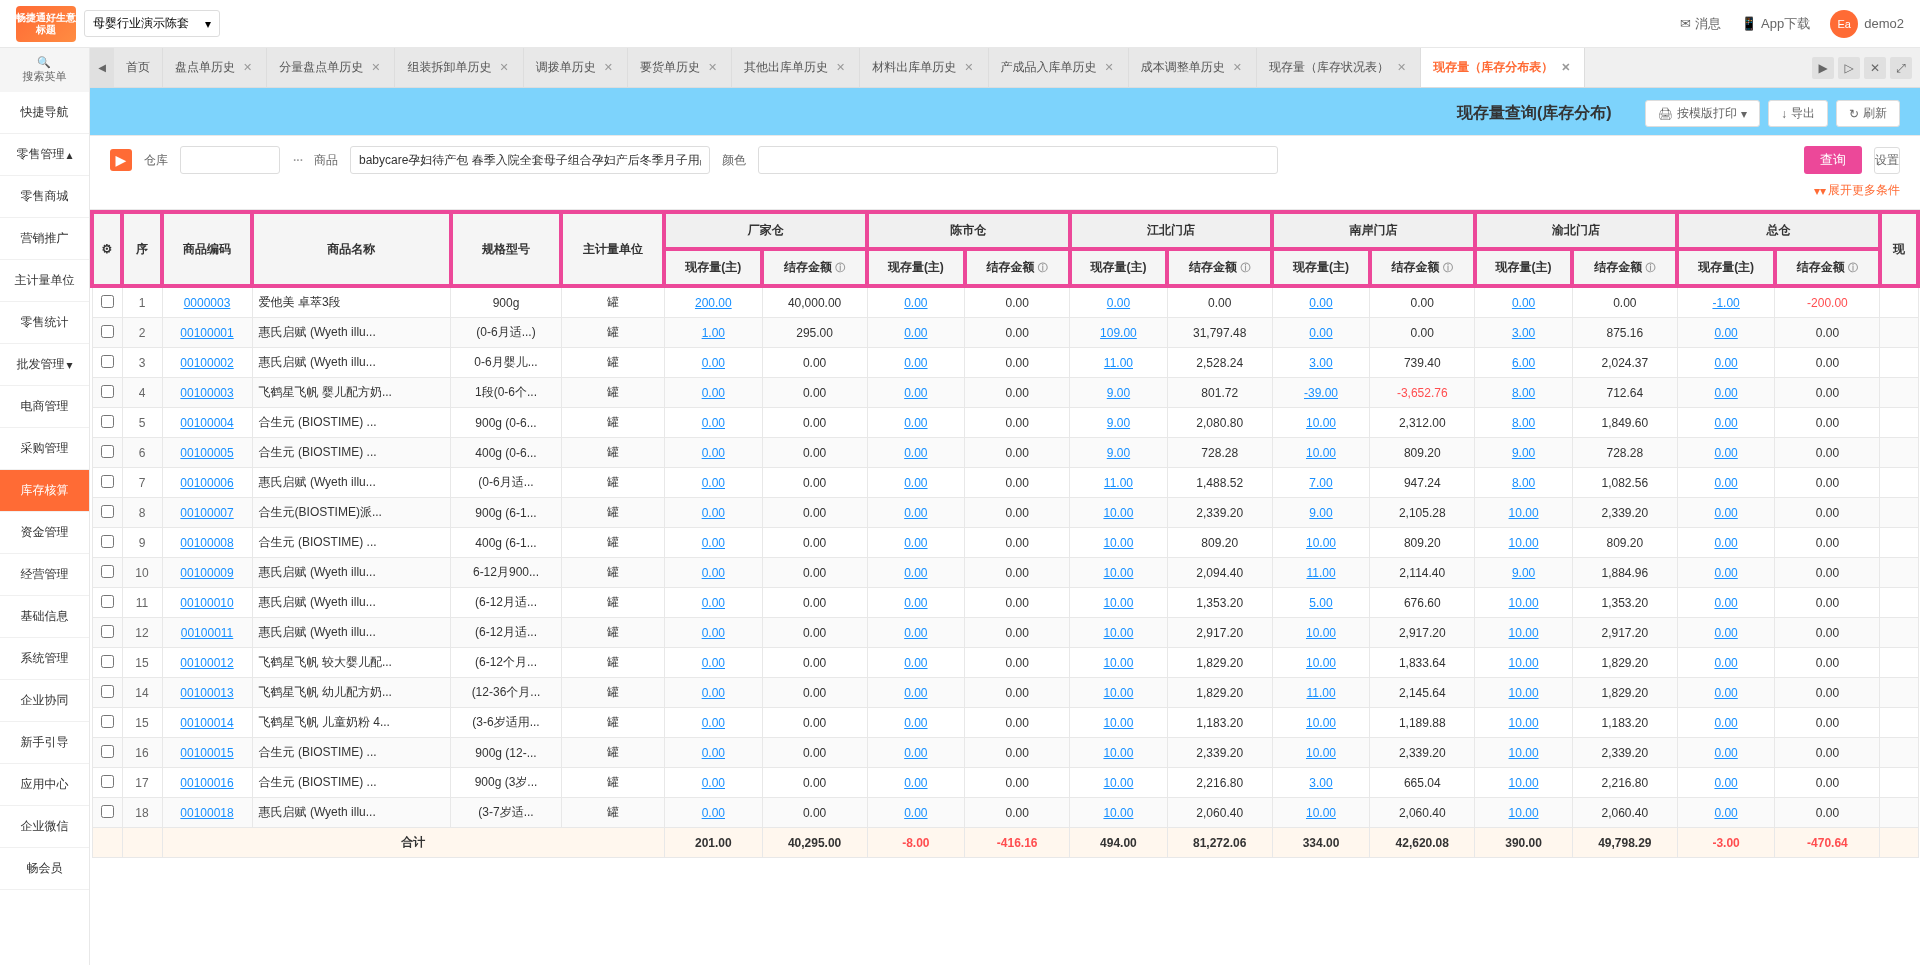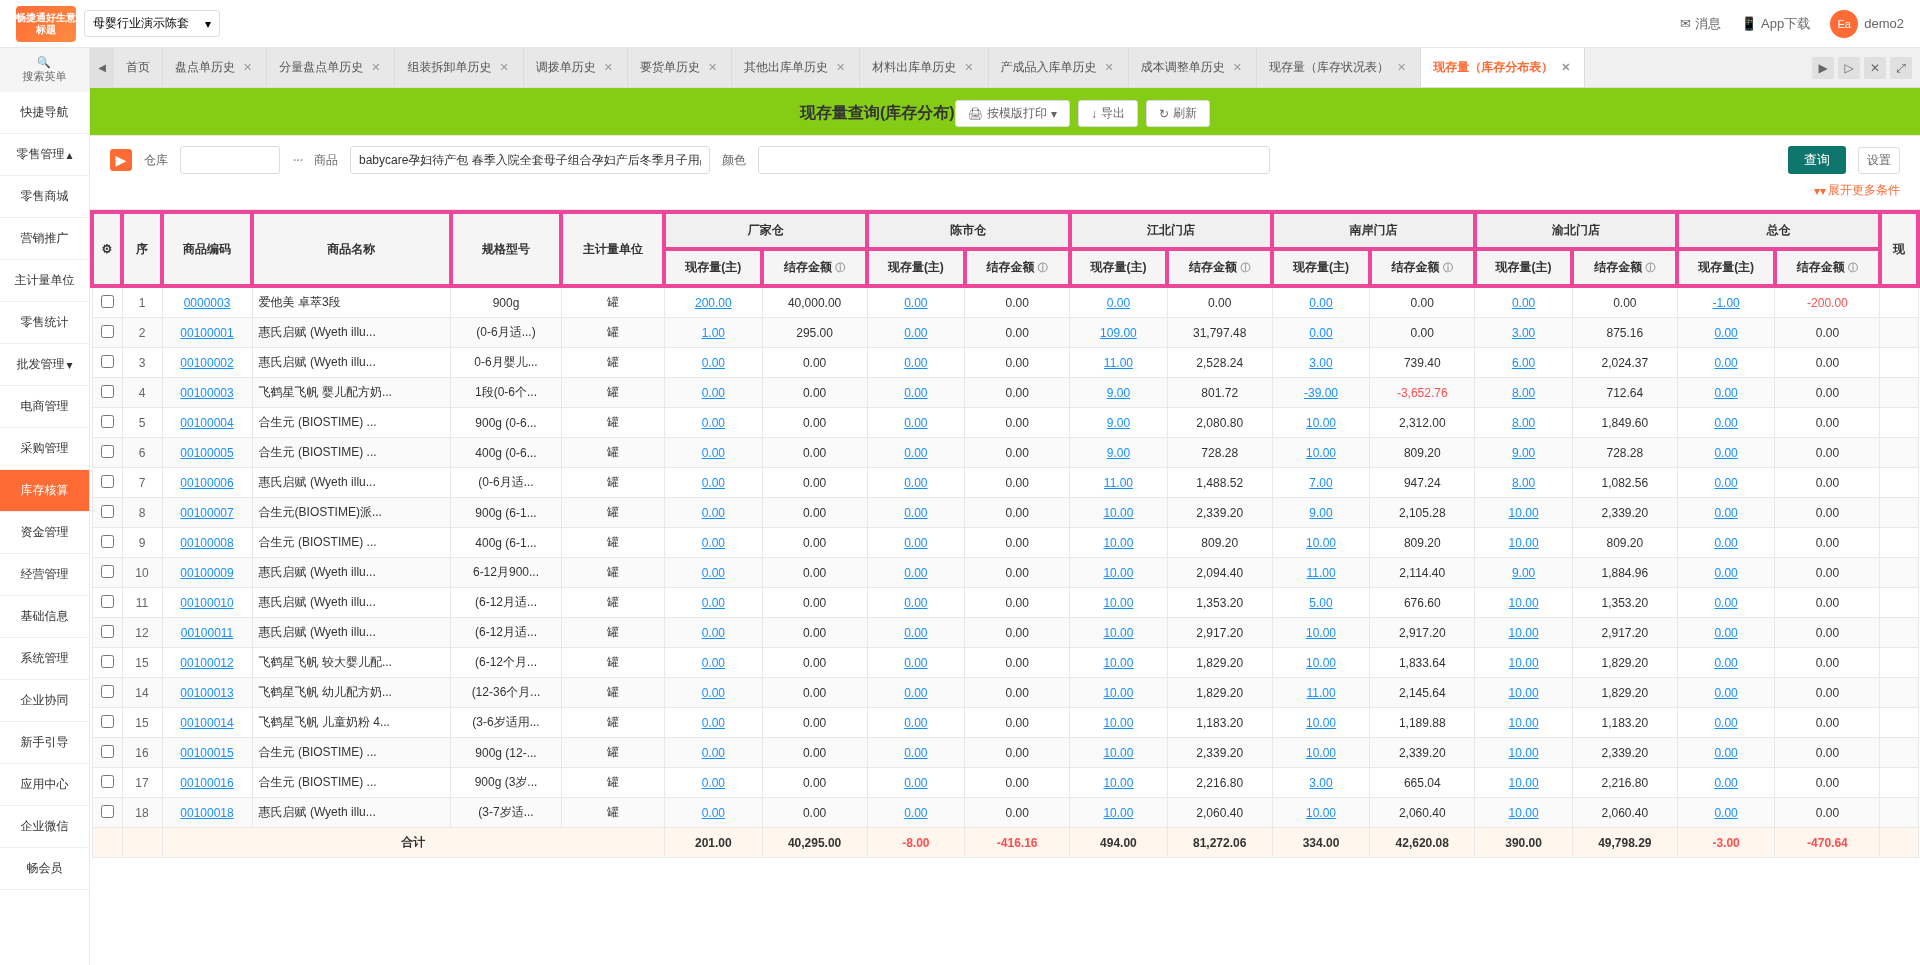--- a/index.html
+++ b/index.html
@@ -99,27 +99,28 @@
       position: fixed;
       top: 88px; left: 90px; right: 0; bottom: 0;
       background: #f5f5f5;
       overflow: hidden;
       display: flex;
       flex-direction: column;
     }
     
     
     .page-header {
-      background: #84cc16;
+      background: #7dd3fc;
       padding: 12px 20px 8px;
       display: flex;
       align-items: center;
-      justify-content: center;
+      justify-content: flex-end;
       border-bottom: 1px solid #e8e8e8;
       flex-shrink: 0;
+      gap: 33px;
     }
     .page-title { font-size: 16px; font-weight: bold; color: #333; }
     .page-header-actions { display: flex; gap: 8px; }
     .btn-header { padding: 4px 12px; border: 1px solid #ddd; background: #fff; border-radius: 3px; cursor: pointer; font-size: 12px; color: #666; display: flex; align-items: center; gap: 4px; }
 
     
     .filter-area {
       background: #fff;
       padding: 10px 20px;
       border-bottom: 1px solid #e8e8e8;
@@ -133,22 +134,22 @@
       border: 1px solid #ddd;
       border-radius: 3px;
       padding: 0 8px;
       font-size: 12px;
       outline: none;
       color: #333;
     }
     .filter-input.wide { width: 360px; }
     .filter-input.narrow { width: 100px; }
     .expand-btn { color: #ff6b35; cursor: pointer; font-size: 12px; display: flex; align-items: center; gap: 2px; }
-    .search-trigger-btn { background: #0f766e; color: #fff; border: none; border-radius: 3px; padding: 5px 16px; cursor: pointer; font-size: 13px; }
-    .reset-btn { background: #fff; color: #666; border: 1px solid #ddd; border-radius: 3px; padding: 4px 8px; cursor: pointer; font-size: 12px; }
+    .search-trigger-btn { background: #ec4899; color: #fff; border: none; border-radius: 3px; padding: 5px 16px; cursor: pointer; font-size: 13px; }
+    .reset-btn { background: #fff; color: #666; border: 1px solid #ddd; border-radius: 3px; padding: 4px 0; cursor: pointer; font-size: 12px; }
     .orange-arrow-btn {
       width: 22px; height: 22px;
       background: #ff6b35;
       border: none;
       border-radius: 3px;
       color: #fff;
       cursor: pointer;
       font-size: 14px;
       display: flex; align-items: center; justify-content: center;
     }

